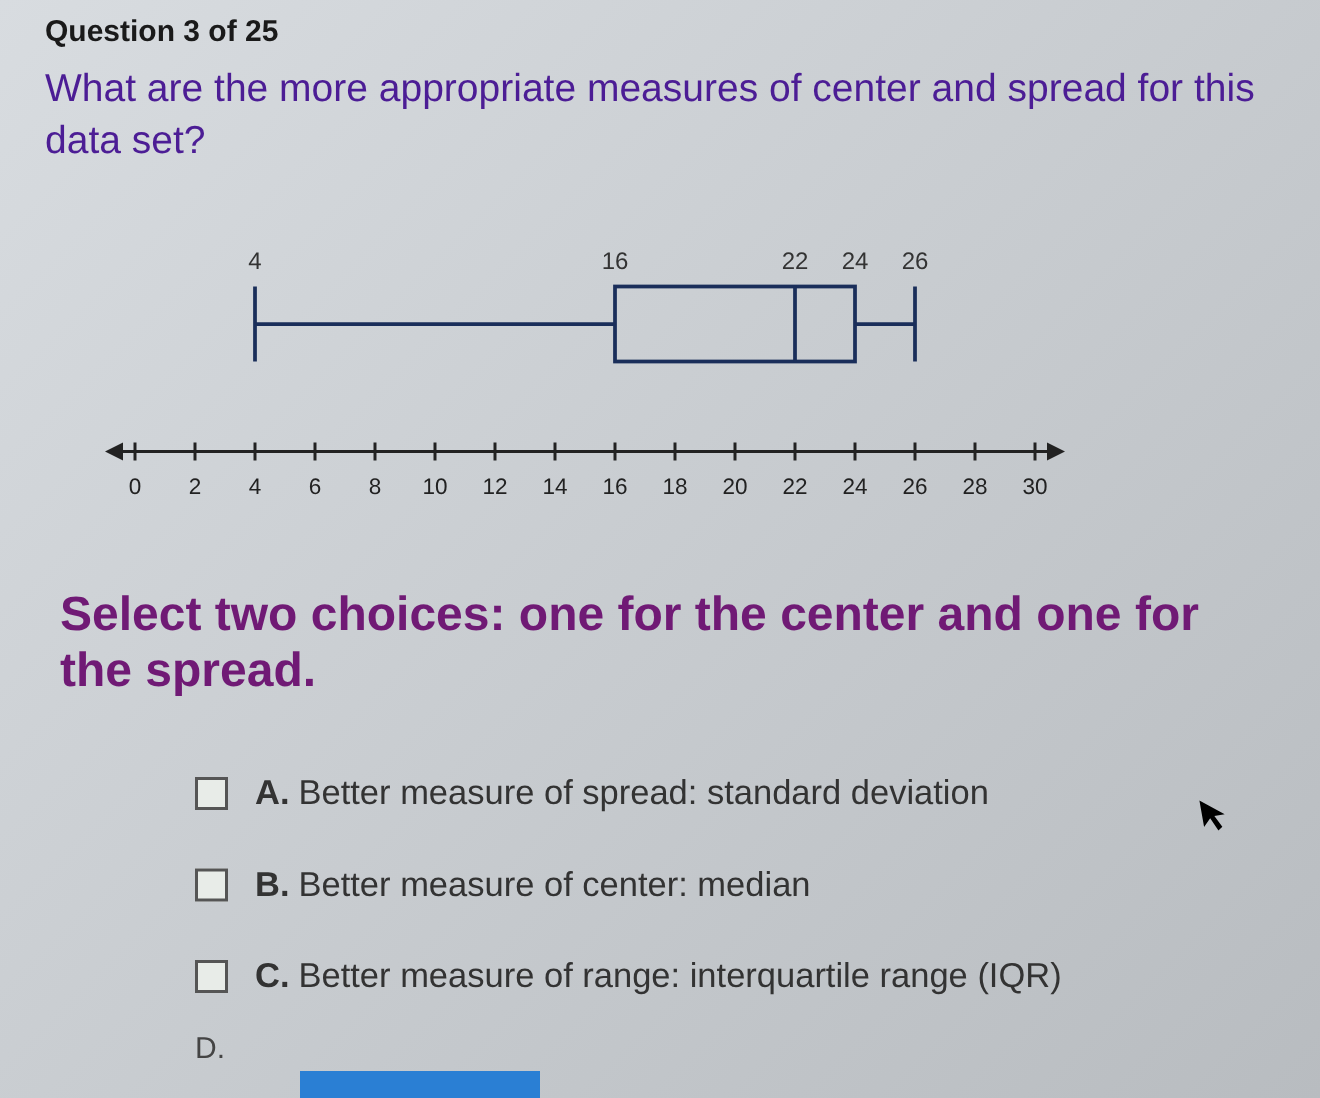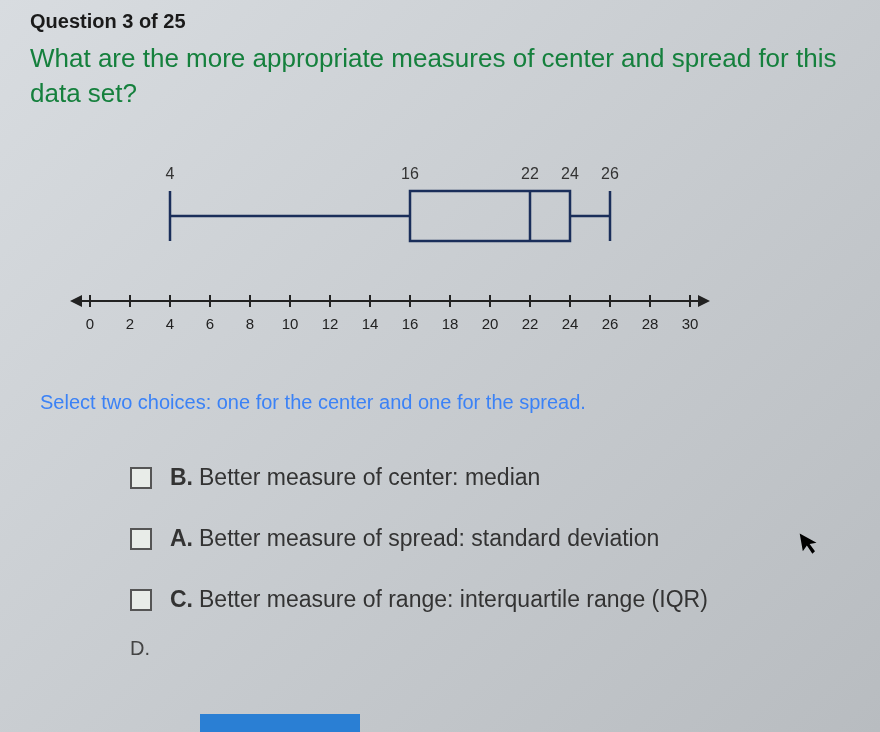--- a/index.html
+++ b/index.html
@@ -18,38 +18,39 @@
     }
     .header-fragment {
       font-size: 20px;
       font-weight: bold;
       color: #1a1a1a;
       margin-bottom: 8px;
     }
     .question-text {
       font-size: 26px;
       font-weight: 500;
-      color: #15803d;
+      color: #4c1d95;
       line-height: 1.35;
       margin-bottom: 40px;
     }
     .chart-area {
       width: 640px;
       height: 200px;
       margin: 0 0 40px 40px;
       position: relative;
     }
     .boxplot-svg {
       width: 100%;
       height: 100%;
     }
     .instruction {
-      font-size: 20px;
-      color: #3b82f6;
+      font-size: 32px;
+      color: #701a75;
       margin: 20px 0 50px 10px;
+      font-weight: bold;
     }
     .options {
       margin-left: 100px;
     }
     .option {
       display: flex;
       align-items: center;
       margin-bottom: 34px;
     }
     .checkbox {
@@ -158,27 +159,27 @@
         </g>
     </svg>
   </div>
 
   <div class="instruction">Select two choices: one for the center and one for the spread.</div>
 
   <div class="options">
     <div class="option">
       <div class="checkbox"></div>
       <div class="option-label">
-        <span class="option-letter">B.</span><span>Better measure of center: median</span>
+        <span class="option-letter">A.</span><span>Better measure of spread: standard deviation</span>
       </div>
     </div>
     <div class="option">
       <div class="checkbox"></div>
       <div class="option-label">
-        <span class="option-letter">A.</span><span>Better measure of spread: standard deviation</span>
+        <span class="option-letter">B.</span><span>Better measure of center: median</span>
       </div>
     </div>
     <div class="option">
       <div class="checkbox"></div>
       <div class="option-label">
         <span class="option-letter">C.</span><span>Better measure of range: interquartile range (IQR)</span>
       </div>
     </div>
   </div>
 

